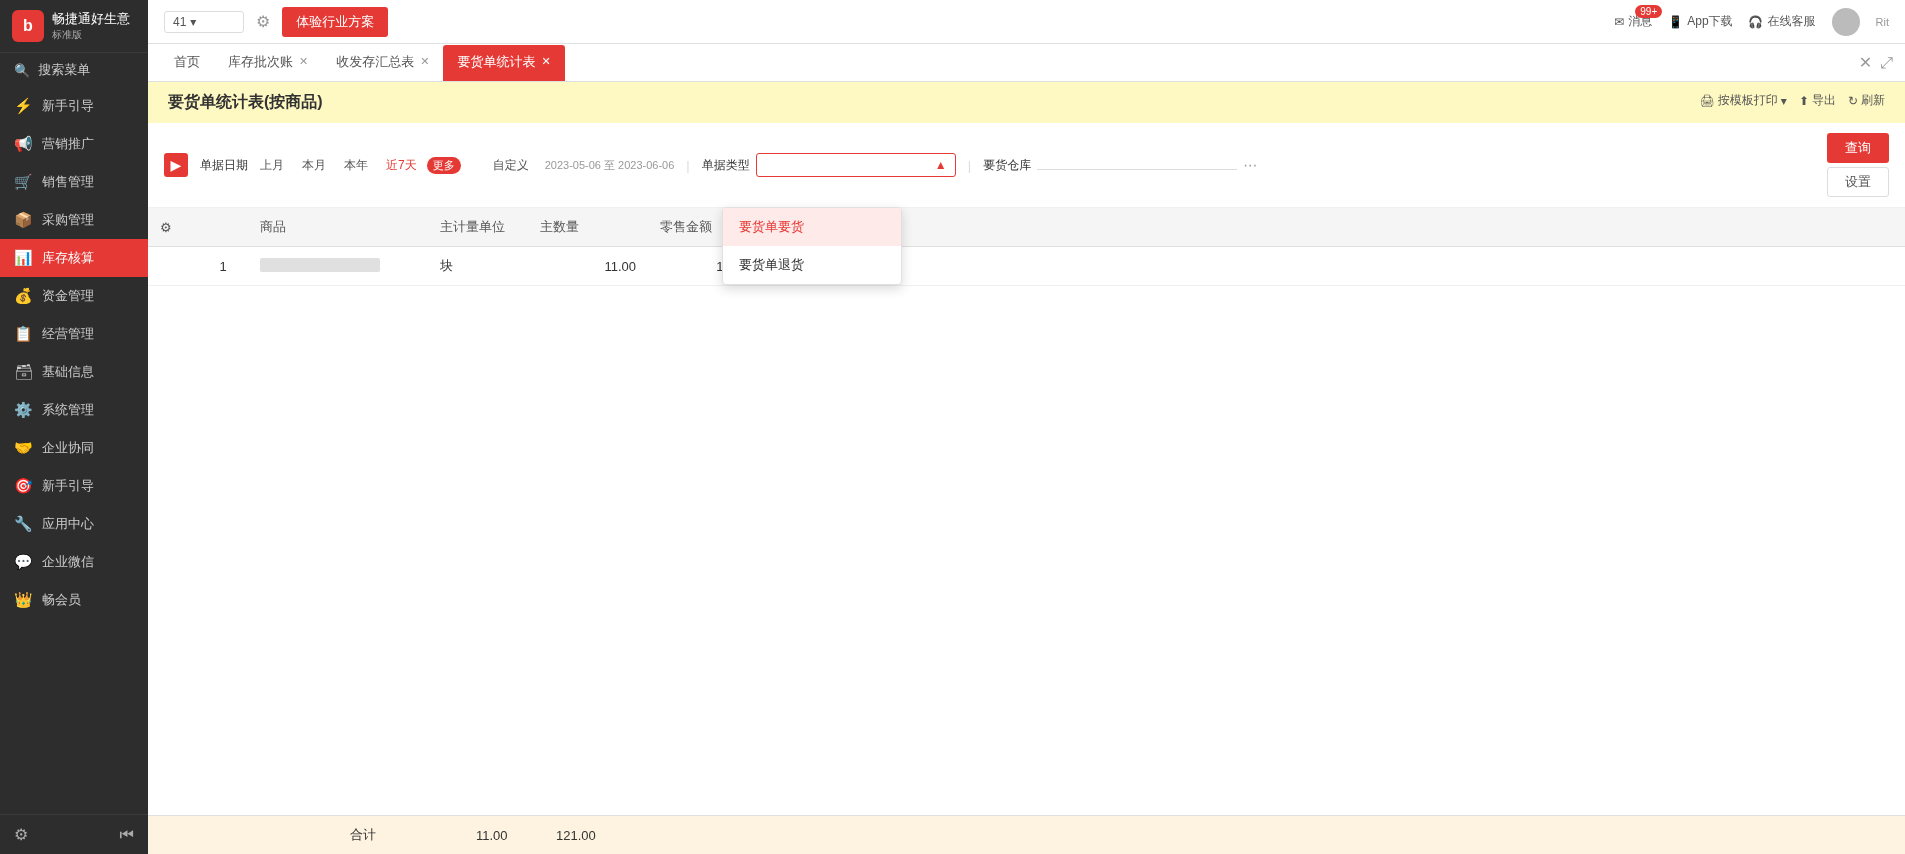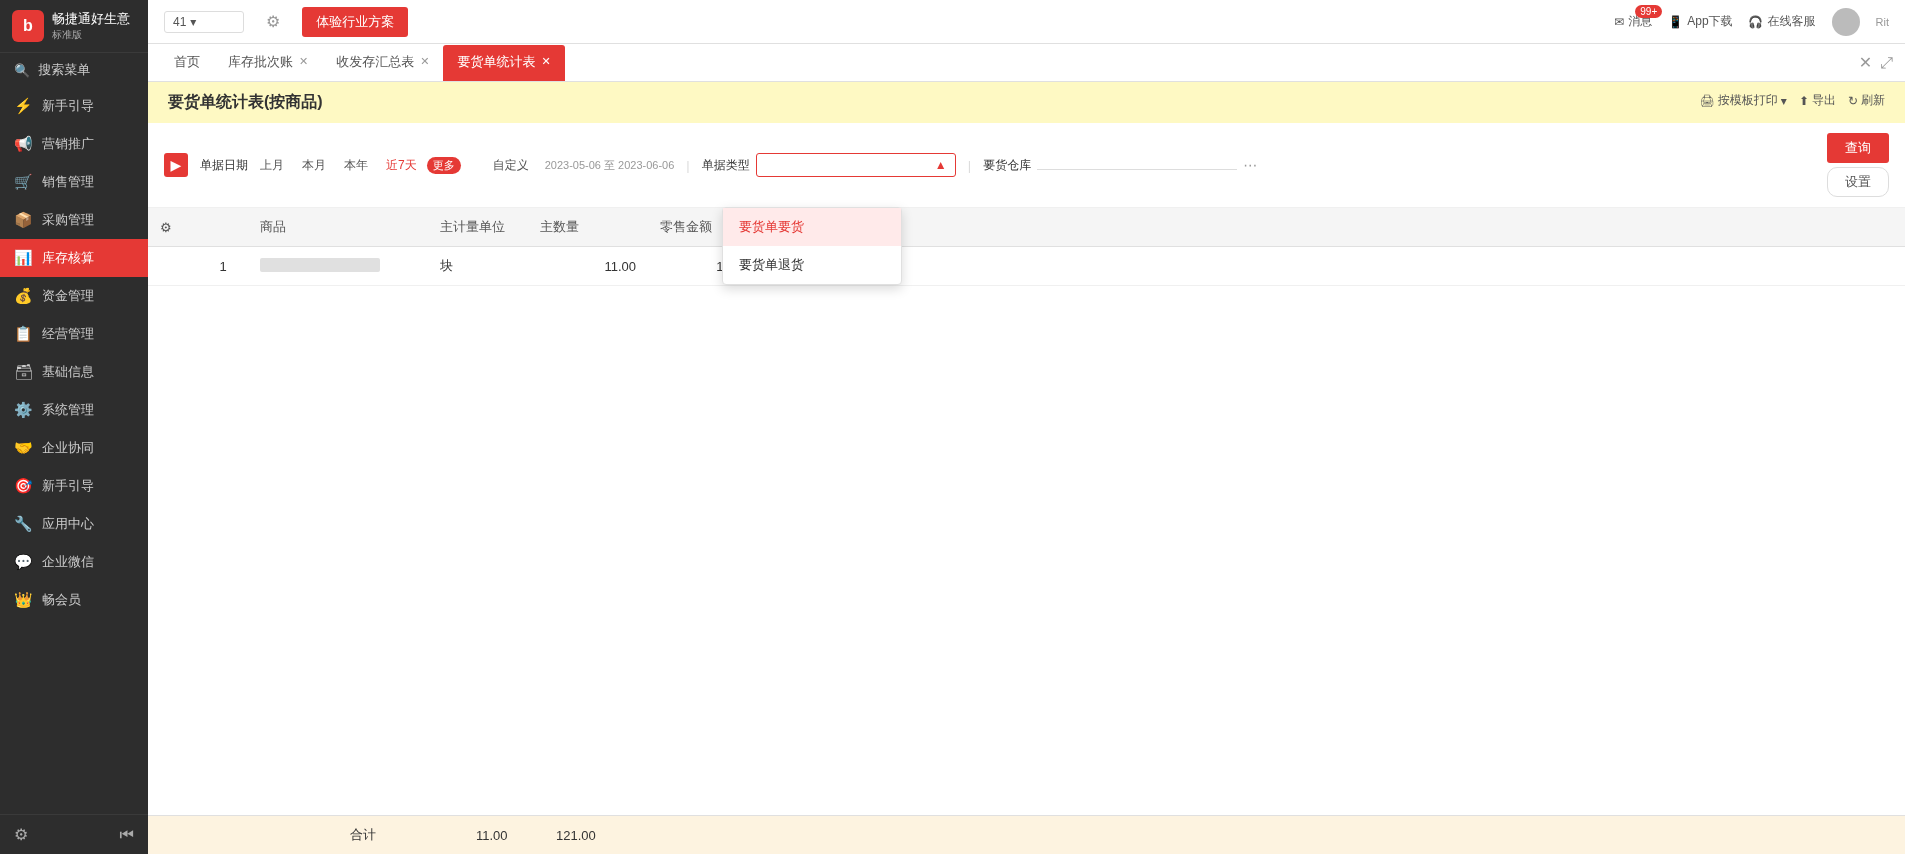--- a/index.html
+++ b/index.html
@@ -92,21 +92,21 @@
       display: flex;
       align-items: center;
       padding: 0 16px;
       height: 44px;
       gap: 12px;
       flex-shrink: 0;
     }
     .topbar-left {
       display: flex;
       align-items: center;
-      gap: 22px;
+      gap: 12px;
       flex: 1;
     }
     .search-select {
       display: flex;
       align-items: center;
       border: 1px solid #ddd;
       border-radius: 3px;
       padding: 3px 8px;
       font-size: 12px;
       color: #555;
@@ -275,21 +275,21 @@
       border: none;
       border-radius: 3px;
       padding: 6px 18px;
       font-size: 13px;
       cursor: pointer;
     }
     .set-btn {
       background: #fff;
       color: #555;
       border: 1px solid #ddd;
-      border-radius: 10px;
+      border-radius: 3px;
       padding: 5px 14px;
       font-size: 13px;
       cursor: pointer;
     }
     .filter-actions { display: flex; flex-direction: column; gap: 4px; margin-left: auto; }
 
     
     .dropdown-overlay {
       position: absolute;
       top: calc(100%);

